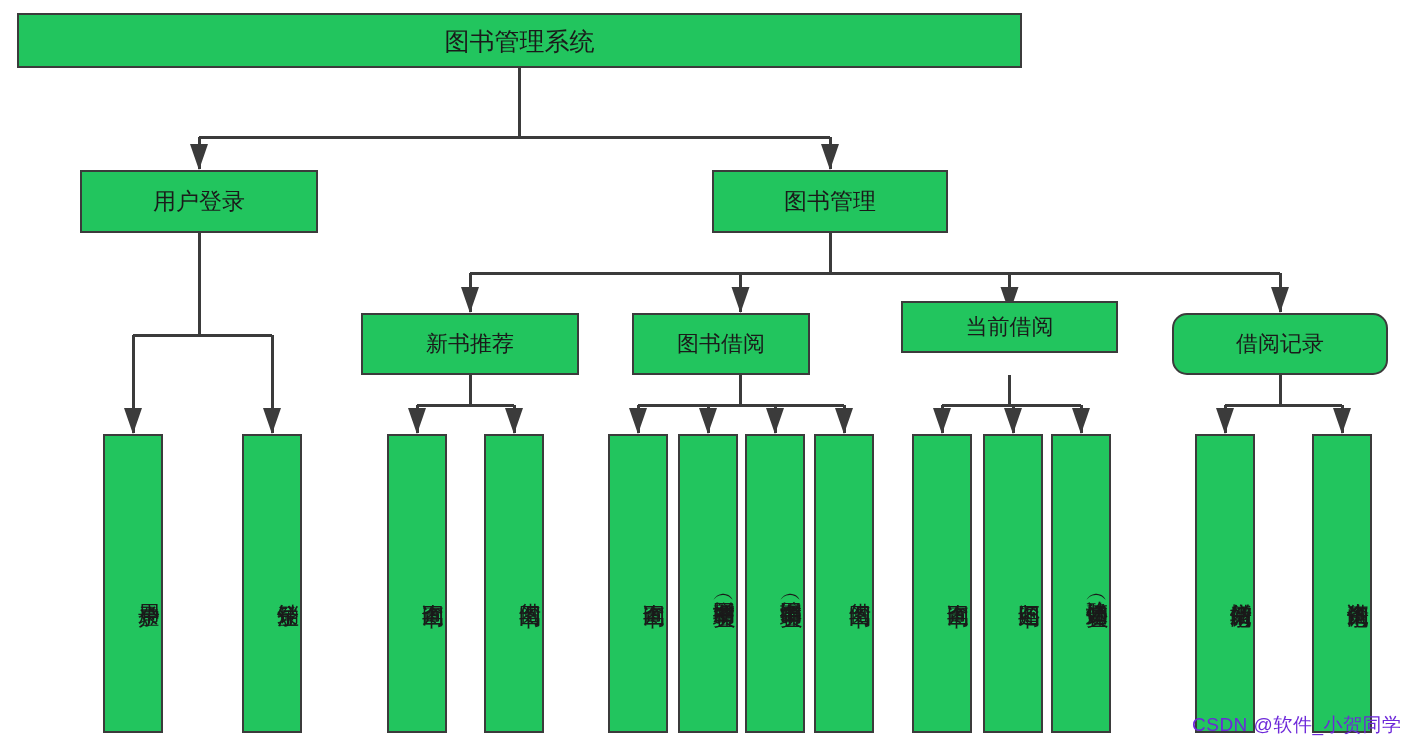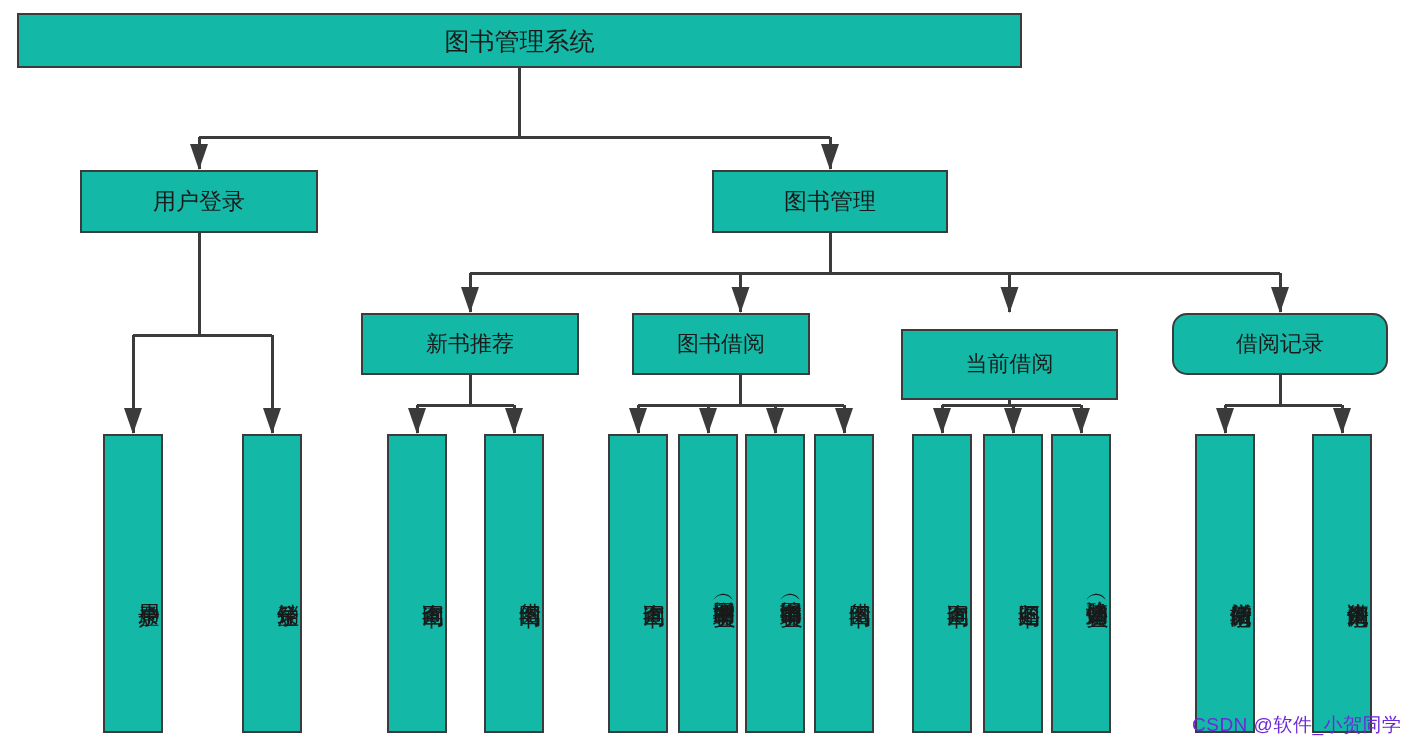--- a/index.html
+++ b/index.html
@@ -21,21 +21,21 @@
   #diagram-svg {
     position: absolute;
     left: 0;
     top: 0;
     width: 1405px;
     height: 747px;
   }
   .node {
     position: absolute;
     box-sizing: border-box;
-    background: #14b8a6;
+    background: #22c55e;
     border: 2.5px solid #3b3b3b;
     display: flex;
     align-items: center;
     justify-content: center;
     color: #1a1a1a;
     line-height: 1.12;
     text-align: center;
   }
   .node.level-0 {
     font-size: 25px;
@@ -138,21 +138,21 @@
       </div>
       <div class="node level-1" style="left: 712px; top: 170px; width: 236px; height: 63px; text-align: center;">
         <span>图书管理</span>
       </div>
       <div class="node level-2" style="left: 361px; top: 313px; width: 218px; height: 62px;">
         <span>新书推荐</span>
       </div>
       <div class="node level-2" style="left: 632px; top: 313px; width: 178px; height: 62px;">
         <span>图书借阅</span>
       </div>
-      <div class="node level-2" style="left: 901px; top: 329px; width: 217px; height: 71px;">
+      <div class="node level-2" style="left: 901px; top: 301px; width: 217px; height: 52px;">
         <span>当前借阅</span>
       </div>
       <div class="node level-2" style="left: 1172px; top: 313px; width: 216px; height: 62px; border-radius: 15px;">
         <span>借阅记录</span>
       </div>
       <div class="node level-3 leaf" style="left: 103px; top: 434px; width: 60px; height: 299px;">
         <span>用户登录</span>
       </div>
       <div class="node level-3 leaf" style="left: 242px; top: 434px; width: 60px; height: 299px;">
         <span>注销登录</span>

